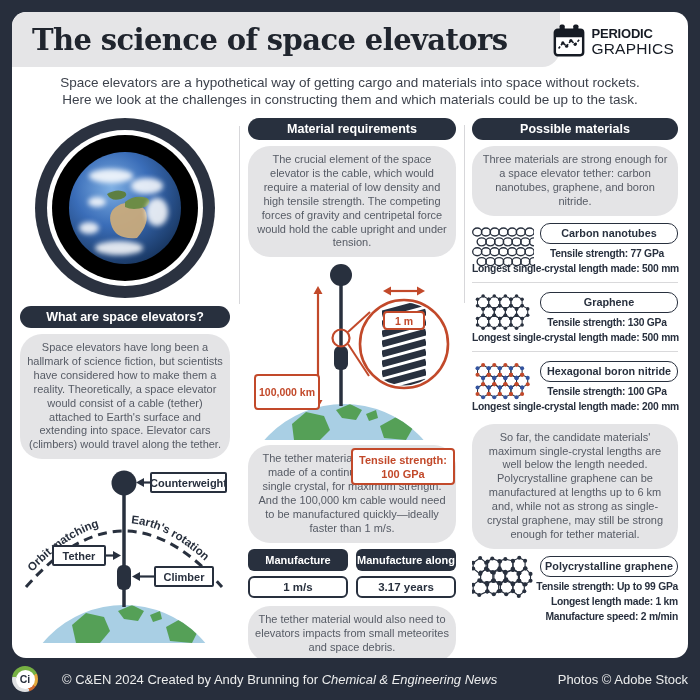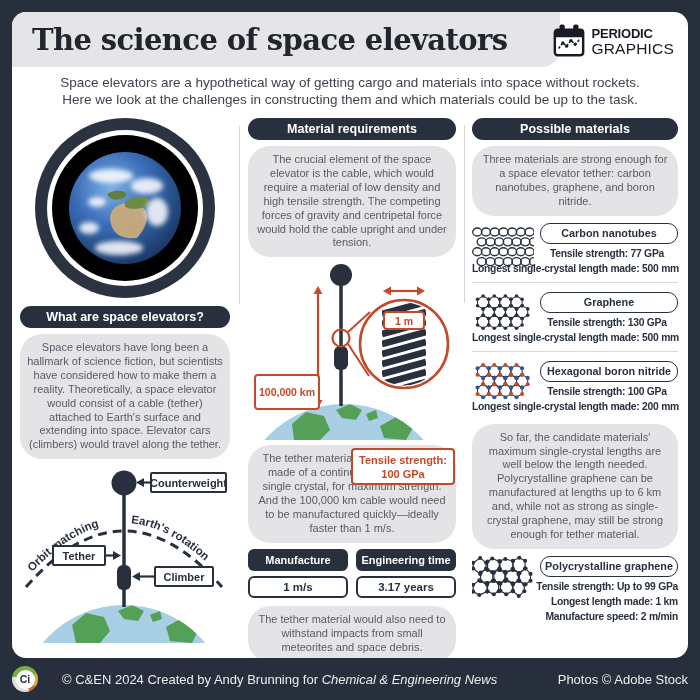--- a/index.html
+++ b/index.html
@@ -302,26 +302,26 @@
     </div>
 
     <div class="graybox">The tether material would need to be made of a continuous molecule, or single crystal, for maximum strength. And the 100,000 km cable would need to be manufactured quickly—ideally faster than 1 m/s.</div>
 
     <div class="mtable">
       <div class="mcol">
         <div class="mhead">Manufacture speed</div>
         <div class="mval">1 m/s</div>
       </div>
       <div class="mcol">
-        <div class="mhead">Engineering time</div>
+        <div class="mhead">Manufacture along</div>
         <div class="mval">3.17 years</div>
       </div>
     </div>
 
-    <div class="graybox mt8">The tether material would also need to withstand impacts from small meteorites and space debris.</div>
+    <div class="graybox mt8">The tether material would also need to elevators impacts from small meteorites and space debris.</div>
   </div>
 
   <div class="col col3">
     <div class="pill">Possible materials</div>
     <div class="graybox mt6">Three materials are strong enough for a space elevator tether: carbon nanotubes, graphene, and boron nitride.</div>
 
     <div class="mat-row">
       <div class="mat-icon"><svg width="100%" height="100%" viewBox="0 0 64 44">
             <ellipse cx="5.4" cy="6.5" rx="4.7" ry="4.1" fill="none" stroke="#28303e" stroke-width="1.4"></ellipse>
             <ellipse cx="14.4" cy="6.5" rx="4.7" ry="4.1" fill="none" stroke="#28303e" stroke-width="1.4"></ellipse>

